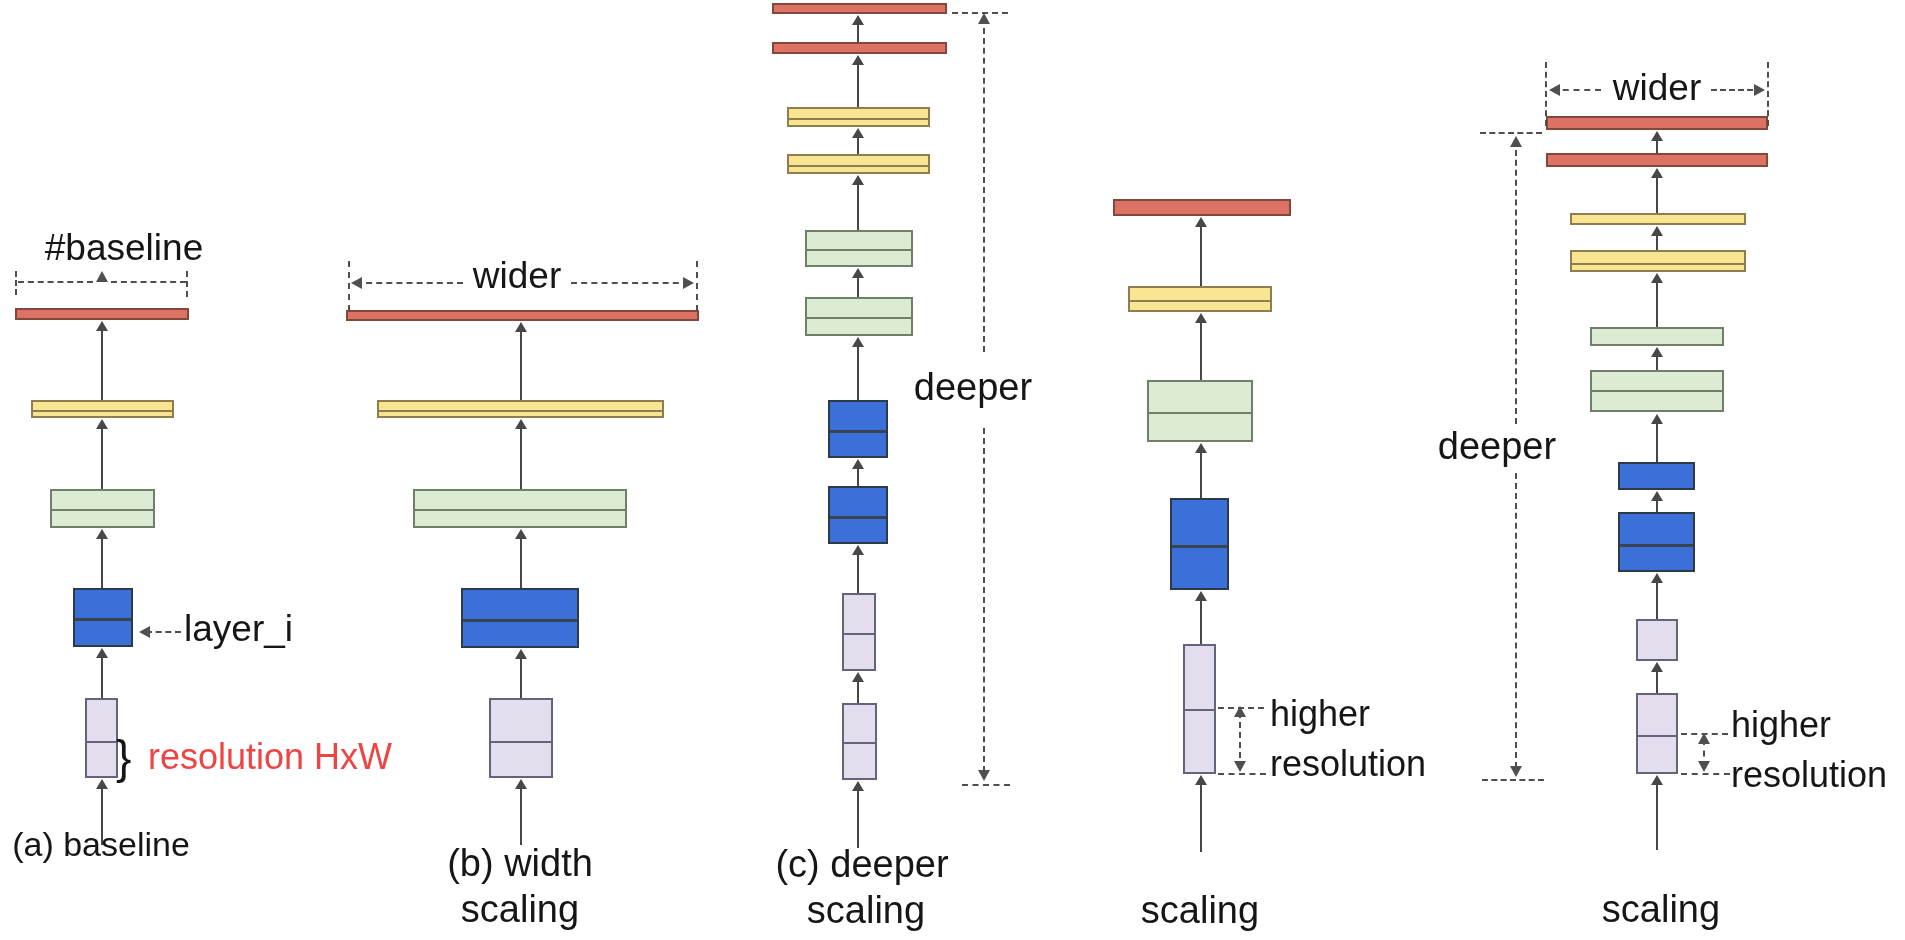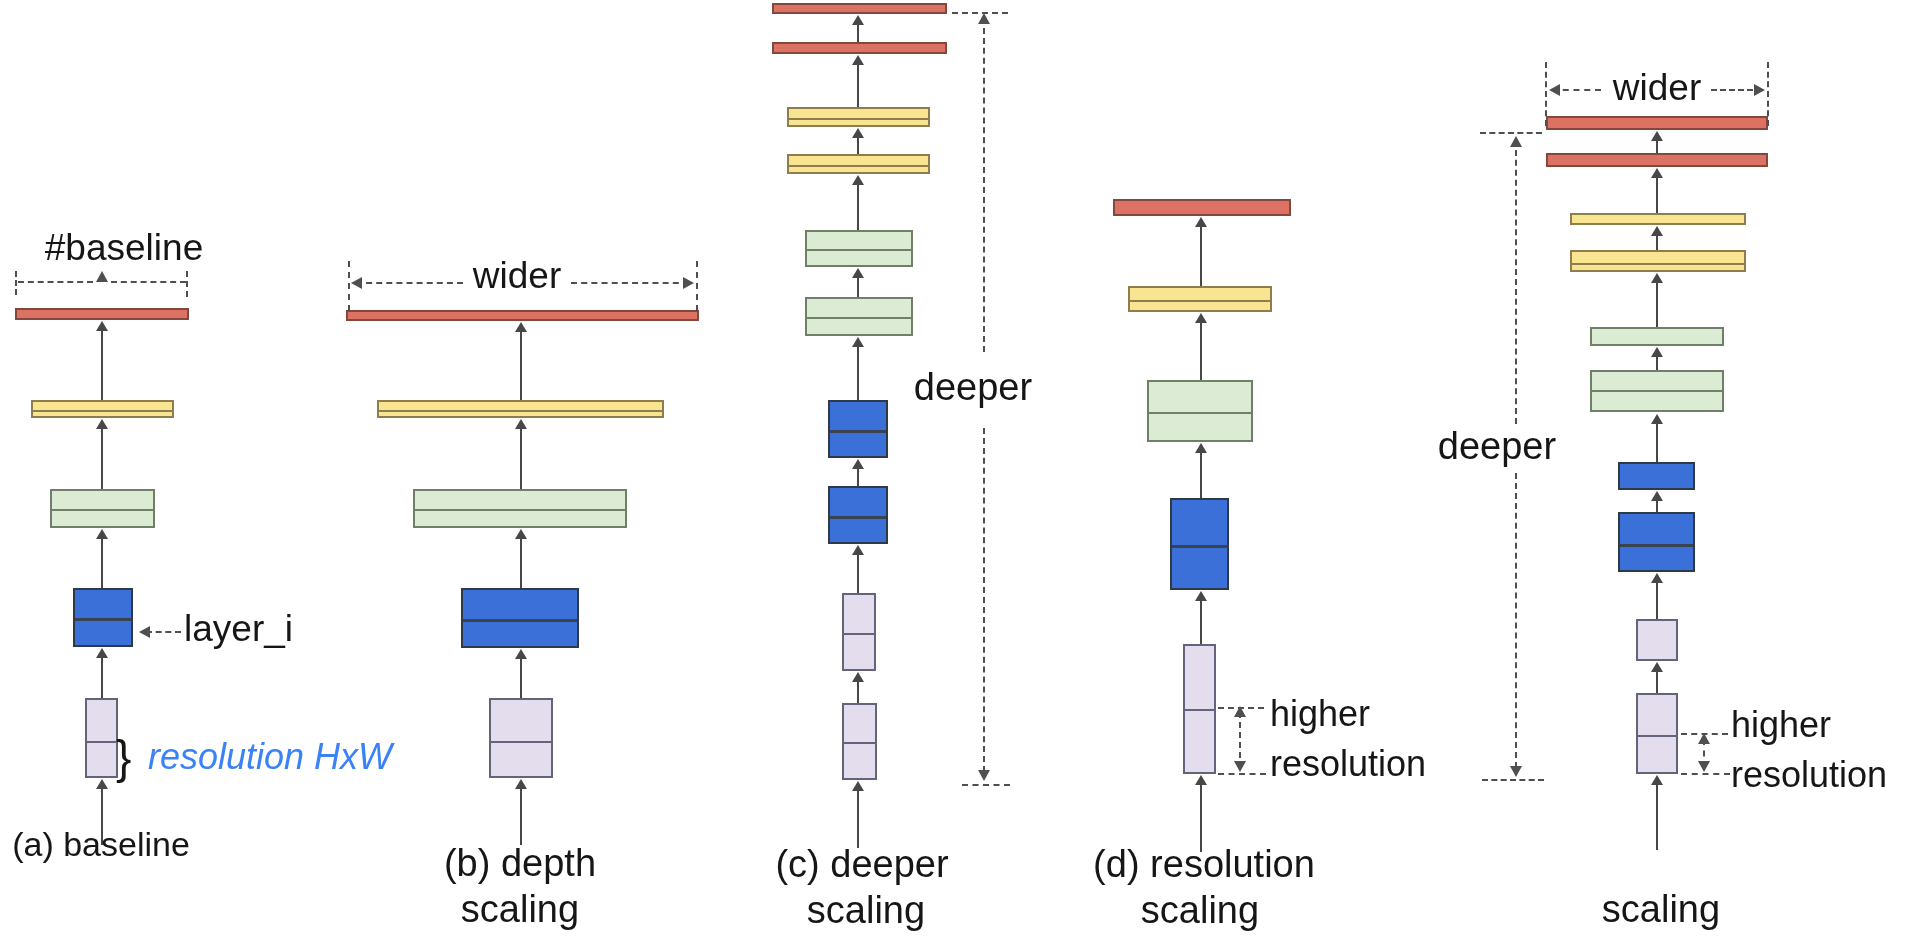--- a/index.html
+++ b/index.html
@@ -285,29 +285,28 @@
     <div class="tri" style="left: 1234px; border-left: 6px solid transparent; border-right: 6px solid transparent; top: 706px; border-bottom: 11px solid rgb(79, 79, 79);"></div>
     <div class="tri" style="left: 1234px; border-left: 6px solid transparent; border-right: 6px solid transparent; top: 761px; border-top: 11px solid rgb(79, 79, 79);"></div>
     <div class="tri" style="left: 1510px; border-left: 6px solid transparent; border-right: 6px solid transparent; top: 136px; border-bottom: 11px solid rgb(79, 79, 79);"></div>
     <div class="tri" style="left: 1510px; border-left: 6px solid transparent; border-right: 6px solid transparent; top: 766px; border-top: 11px solid rgb(79, 79, 79);"></div>
     <div class="tri" style="left: 1698px; border-left: 6px solid transparent; border-right: 6px solid transparent; top: 733px; border-bottom: 11px solid rgb(79, 79, 79);"></div>
     <div class="tri" style="left: 1698px; border-left: 6px solid transparent; border-right: 6px solid transparent; top: 761px; border-top: 11px solid rgb(79, 79, 79);"></div>
     <div class="label centered" style="font-size: 37px; color: rgb(22, 22, 22); top: 229px; left: 124px;">#baseline</div>
     <div class="label centered" style="font-size: 37px; color: rgb(22, 22, 22); top: 257px; left: 517px;">wider</div>
     <div class="label" style="font-size: 37px; color: rgb(22, 22, 22); top: 610px; left: 184px;">layer_i</div>
     <div class="label" style="font-size: 46px; color: rgb(22, 22, 22); top: 734px; left: 116px;">}</div>
-    <div class="label" style="font-size: 36px; color: #3b82f6; top: 739px; left: 148px; font-style: italic;">resolution HxW</div>
+    <div class="label" style="font-size: 36px; color: #ef4444; top: 739px; left: 148px;">resolution HxW</div>
     <div class="label centered" style="font-size: 38px; color: rgb(22, 22, 22); top: 368px; left: 973px;">deeper</div>
     <div class="label" style="font-size: 36px; color: rgb(22, 22, 22); top: 696px; left: 1270px;">higher</div>
     <div class="label" style="font-size: 36px; color: rgb(22, 22, 22); top: 746px; left: 1270px;">resolution</div>
     <div class="label centered" style="font-size: 37px; color: rgb(22, 22, 22); top: 69px; left: 1657px;">wider</div>
     <div class="label centered" style="font-size: 38px; color: rgb(22, 22, 22); top: 427px; left: 1497px;">deeper</div>
     <div class="label" style="font-size: 36px; color: rgb(22, 22, 22); top: 707px; left: 1731px;">higher</div>
     <div class="label" style="font-size: 36px; color: rgb(22, 22, 22); top: 757px; left: 1731px;">resolution</div>
     <div class="label centered" style="font-size: 34px; color: rgb(22, 22, 22); top: 827px; left: 101px;">(a) baseline</div>
-    <div class="label centered" style="font-size: 38px; color: rgb(22, 22, 22); top: 844px; left: 520px;">(b) depth</div>
+    <div class="label centered" style="font-size: 38px; color: rgb(22, 22, 22); top: 844px; left: 520px;">(b) width</div>
     <div class="label centered" style="font-size: 38px; color: rgb(22, 22, 22); top: 890px; left: 520px;">scaling</div>
     <div class="label centered" style="font-size: 38px; color: rgb(22, 22, 22); top: 845px; left: 862px;">(c) deeper</div>
     <div class="label centered" style="font-size: 38px; color: rgb(22, 22, 22); top: 891px; left: 866px;">scaling</div>
-    <div class="label centered" style="font-size: 38px; color: rgb(22, 22, 22); top: 845px; left: 1204px;">(d) resolution</div>
     <div class="label centered" style="font-size: 38px; color: rgb(22, 22, 22); top: 891px; left: 1200px;">scaling</div>
     <div class="label centered" style="font-size: 38px; color: rgb(22, 22, 22); top: 890px; left: 1661px;">scaling</div>
   </div>
 
 </body></html>

